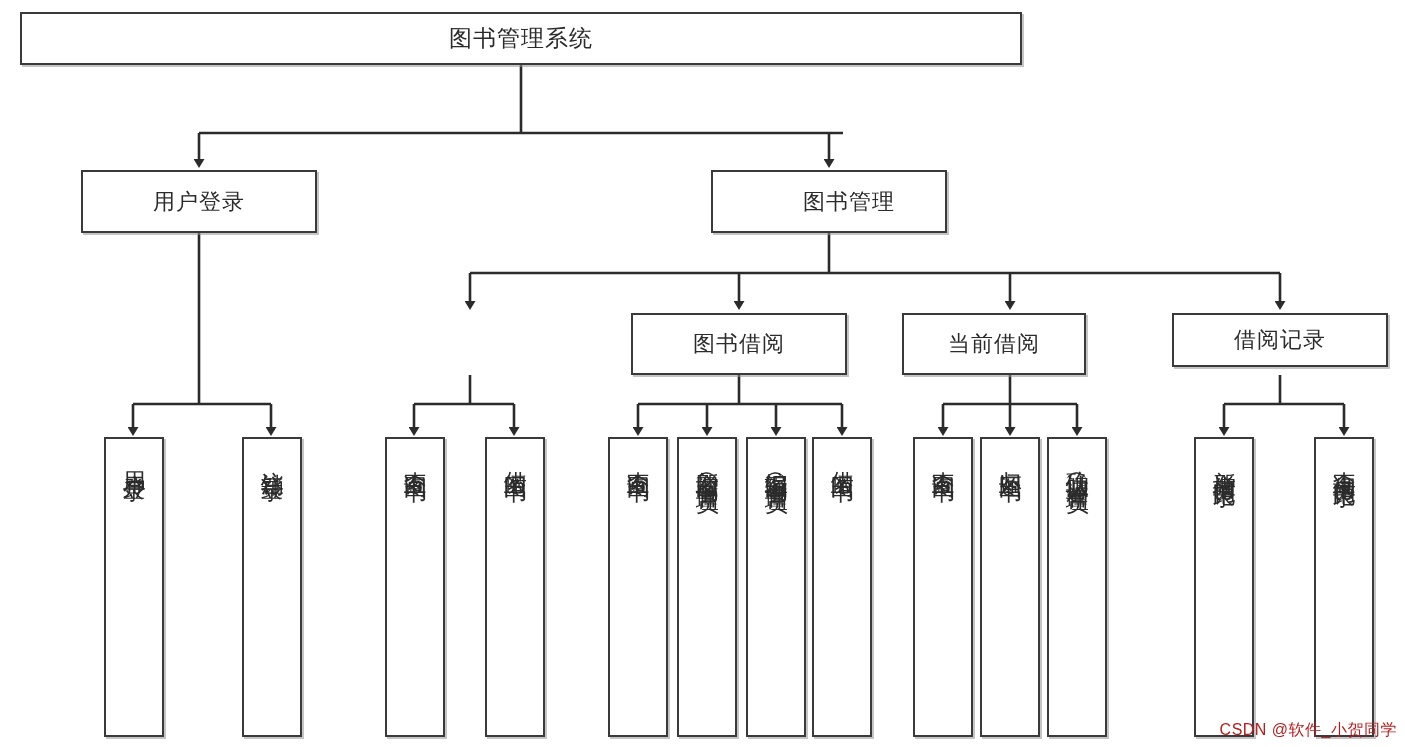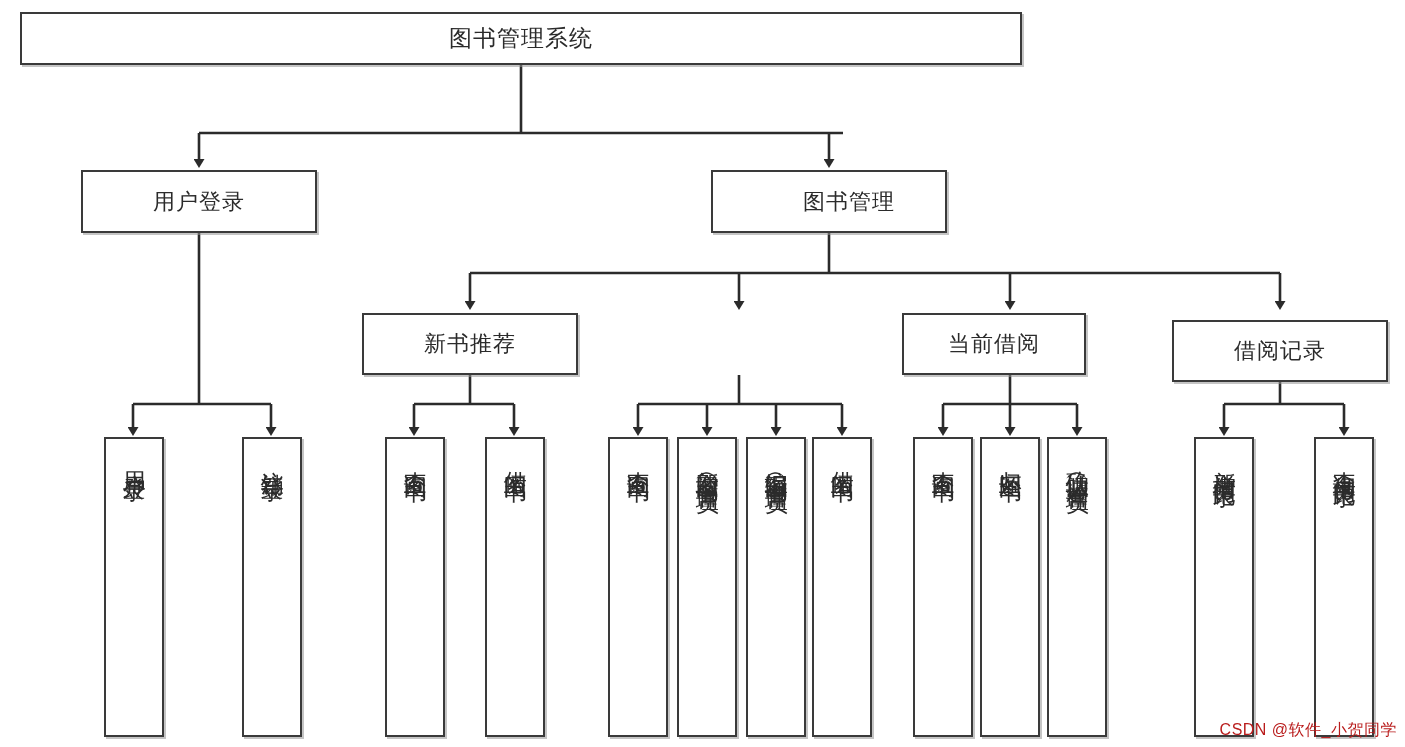--- a/index.html
+++ b/index.html
@@ -131,30 +131,30 @@
   </div>
 
   <div class="node horiz" style="left:81px; top:170px; width:236px; height:63px;">
     <span class="label">用户登录</span>
   </div>
 
   <div class="node horiz" style="left:711px; top:170px; width:236px; height:63px;padding-left:40px;">
     <span class="label">图书管理</span>
   </div>
 
-  <div class="node horiz" style="left:362px; top:313px; width:216px; height:62px;">
-    <span class="label">新书推荐</span>
-  </div>
-
+
+  <div class="node horiz" style="left:631px; top:313px; width:216px; height:62px;">
+    <span class="label">图书借阅</span>
+  </div>
 
   <div class="node horiz" style="left:902px; top:313px; width:184px; height:62px;">
     <span class="label">当前借阅</span>
   </div>
 
-  <div class="node horiz" style="left:1172px; top:313px; width:216px; height:62px;margin-top:7px;">
+  <div class="node horiz" style="left:1172px; top:313px; width:216px; height:54px;">
     <span class="label">借阅记录</span>
   </div>
 
   <div class="node vert" style="left:104px; top:437px; width:60px; height:300px;">
     <span class="label">用户登录</span>
   </div>
 
   <div class="node vert" style="left:242px; top:437px; width:60px; height:300px;">
     <span class="label">注销登录</span>
   </div>

